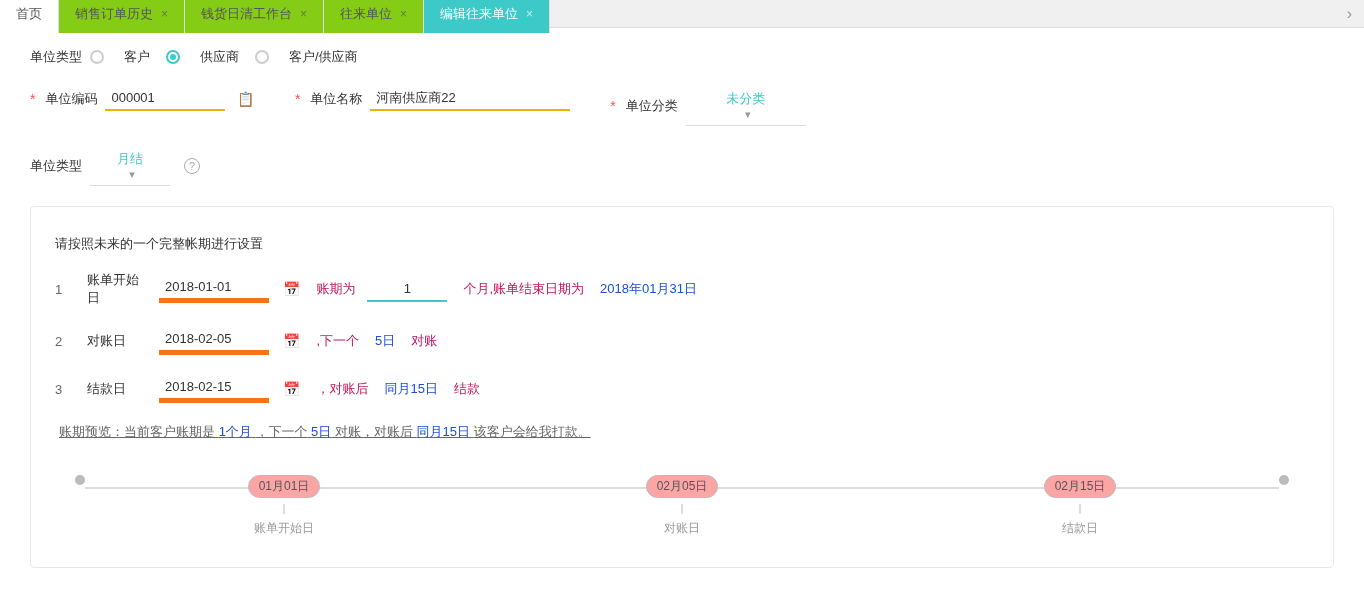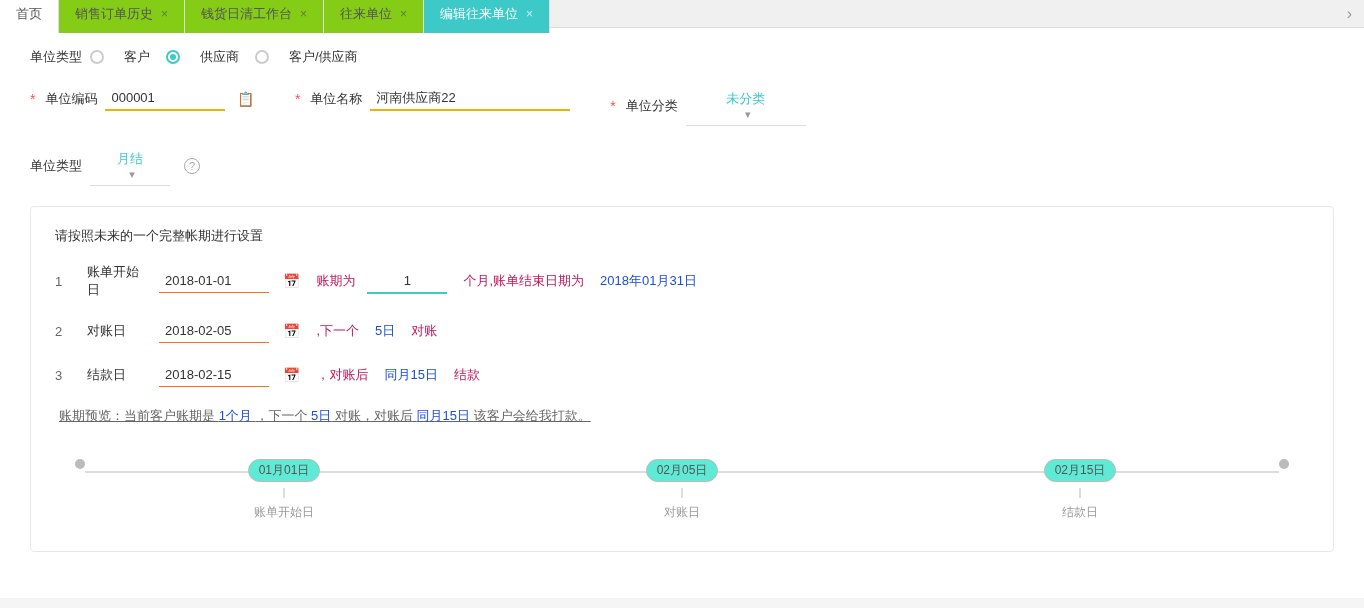--- a/index.html
+++ b/index.html
@@ -164,20 +164,21 @@
     .settings-box {
       border: 1px solid #e8e8e8;
       border-radius: 4px;
       padding: 20px 24px;
       margin-bottom: 20px;
     }
     .settings-title {
       font-size: 13px;
       color: #333;
       margin-bottom: 18px;
+      margin-top: 8px;
     }
     .settings-row {
       display: flex;
       align-items: center;
       margin-bottom: 20px;
       gap: 12px;
     }
     .row-number {
       width: 20px;
       color: #666;
@@ -185,21 +186,21 @@
       flex-shrink: 0;
     }
     .row-label {
       font-size: 13px;
       color: #333;
       width: 60px;
       flex-shrink: 0;
     }
     .date-input {
       border: none;
-      border-bottom: 1px solid #f97316;
+      border-bottom: 5px solid #f97316;
       outline: none;
       padding: 4px 6px;
       font-size: 13px;
       color: #333;
       width: 110px;
     }
     .cal-icon {
       color: #3ec9c9;
       cursor: pointer;
       margin-left: 2px;
@@ -267,21 +268,21 @@
     }
     .point-dot.end {
       background: #bbb;
     }
     .point-badge {
       border: 1px solid #bbb;
       border-radius: 12px;
       padding: 2px 10px;
       font-size: 12px;
       color: #555;
-      background: #5eead4;
+      background: #fca5a5;
       margin-bottom: 6px;
       white-space: nowrap;
     }
     .point-name {
       font-size: 12px;
       color: #999;
       margin-top: 6px;
       white-space: nowrap;
     }
   </style>

